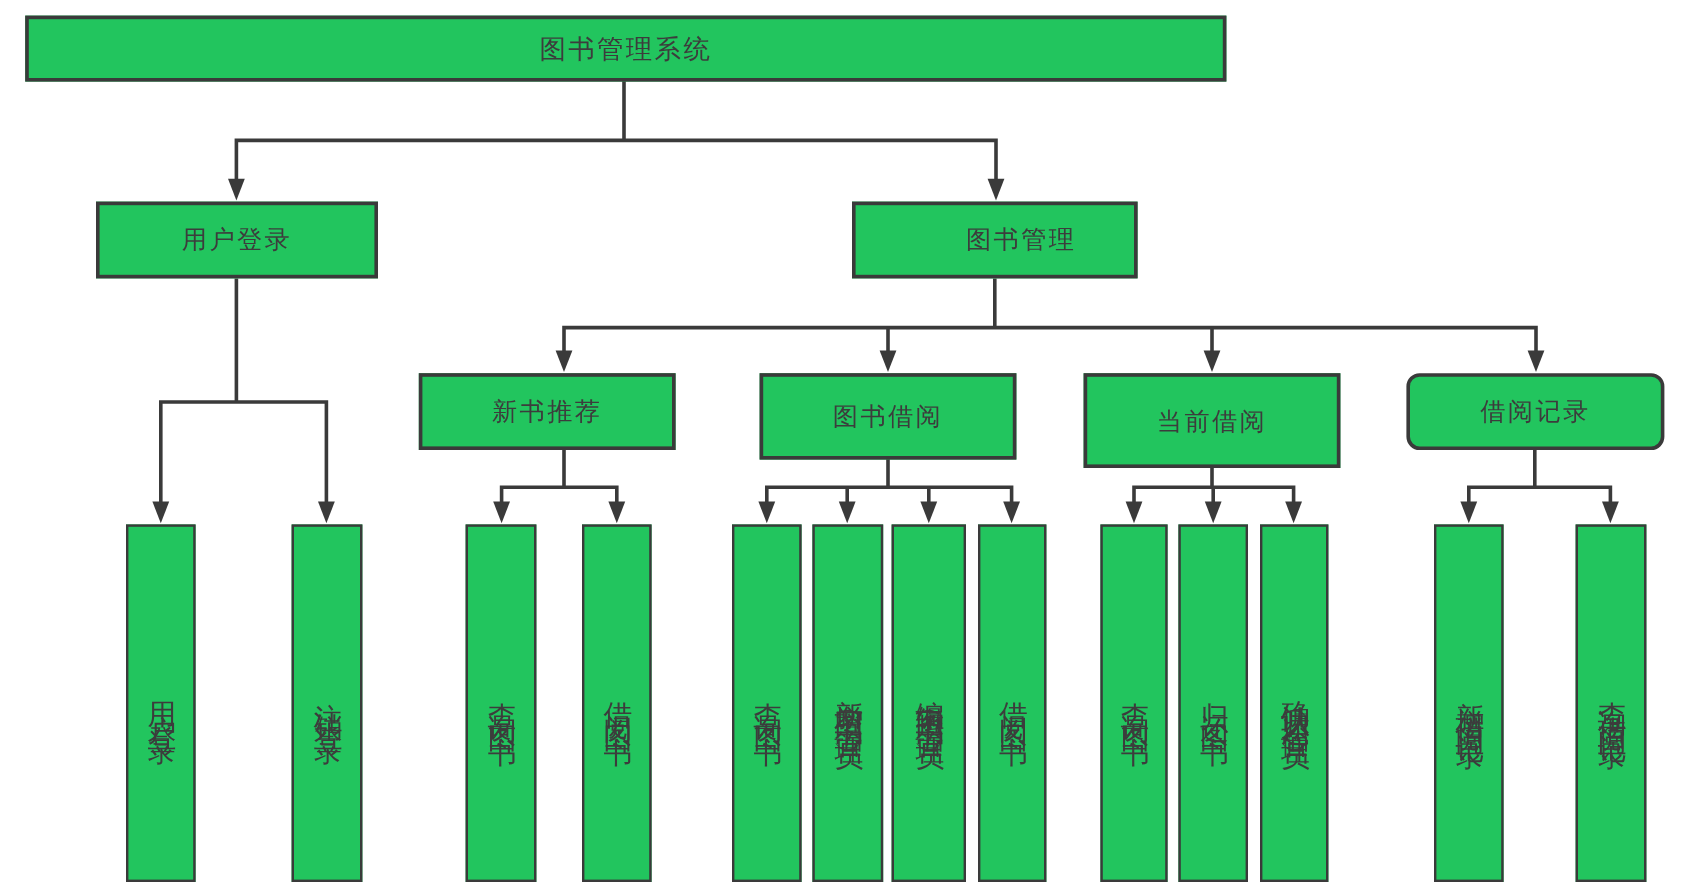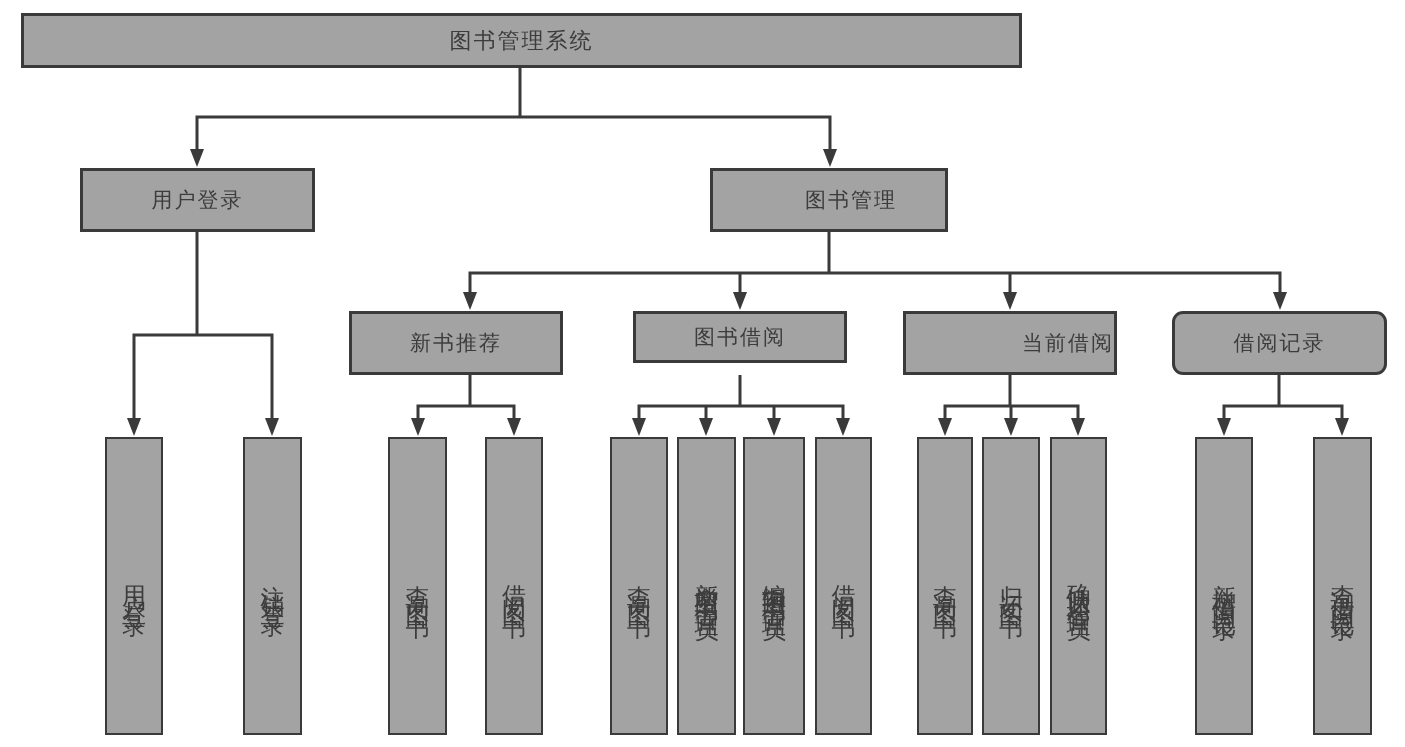--- a/index.html
+++ b/index.html
@@ -11,21 +11,21 @@
   html,body{margin:0;padding:0;background:var(--bg);}
   .canvas{
     position:relative;width:1405px;height:747px;background:var(--bg);
     font-family:"Liberation Sans","DejaVu Sans",sans-serif;
     color:var(--text-color);overflow:hidden;
   }
   .connectors{position:absolute;left:0;top:0;width:1405px;height:747px;}
   .connectors path{stroke:var(--line-color);stroke-width:3;fill:none;}
   .connectors polygon{fill:var(--line-color);stroke:none;}
   .node{
-    position:absolute;background:#a3a3a3;border:3px solid var(--line-color);
+    position:absolute;background:#22c55e;border:3px solid var(--line-color);
     box-sizing:border-box;display:flex;align-items:center;justify-content:center;
     text-align:center;
   }
   .hnode{font-size:21px;letter-spacing:2px;white-space:nowrap;}
   .root{font-size:22px;}
   .vnode{
     border-width:2px;
     writing-mode:vertical-rl;text-orientation:mixed;
     font-size:24px;line-height:1;
   }
@@ -86,24 +86,24 @@
   <div class="node hnode" style="left:80px;top:168px;width:235px;height:64px;">
     <span>用户登录</span>
   </div>
   <div class="node hnode" style="left:710px;top:168px;width:238px;height:64px;padding-left:44px;">
     <span>图书管理</span>
   </div>
 
   <div class="node hnode" style="left:349px;top:311px;width:214px;height:64px;">
     <span>新书推荐</span>
   </div>
-  <div class="node hnode" style="left:633px;top:311px;width:214px;height:52px;">
+  <div class="node hnode" style="left:633px;top:311px;width:214px;height:72px;">
     <span>图书借阅</span>
   </div>
-  <div class="node hnode" style="left:903px;top:311px;width:214px;height:64px;justify-content:flex-end;">
+  <div class="node hnode" style="left:903px;top:311px;width:214px;height:79px;">
     <span>当前借阅</span>
   </div>
   <div class="node hnode" style="left:1172px;top:311px;width:215px;height:64px;border-radius:11px;">
     <span>借阅记录</span>
   </div>
 
   <div class="node vnode ls-wide" style="left:105px;top:437px;width:58px;height:298px;">
     <span>用户登录</span>
   </div>
   <div class="node vnode ls-wide" style="left:243px;top:437px;width:59px;height:298px;">

